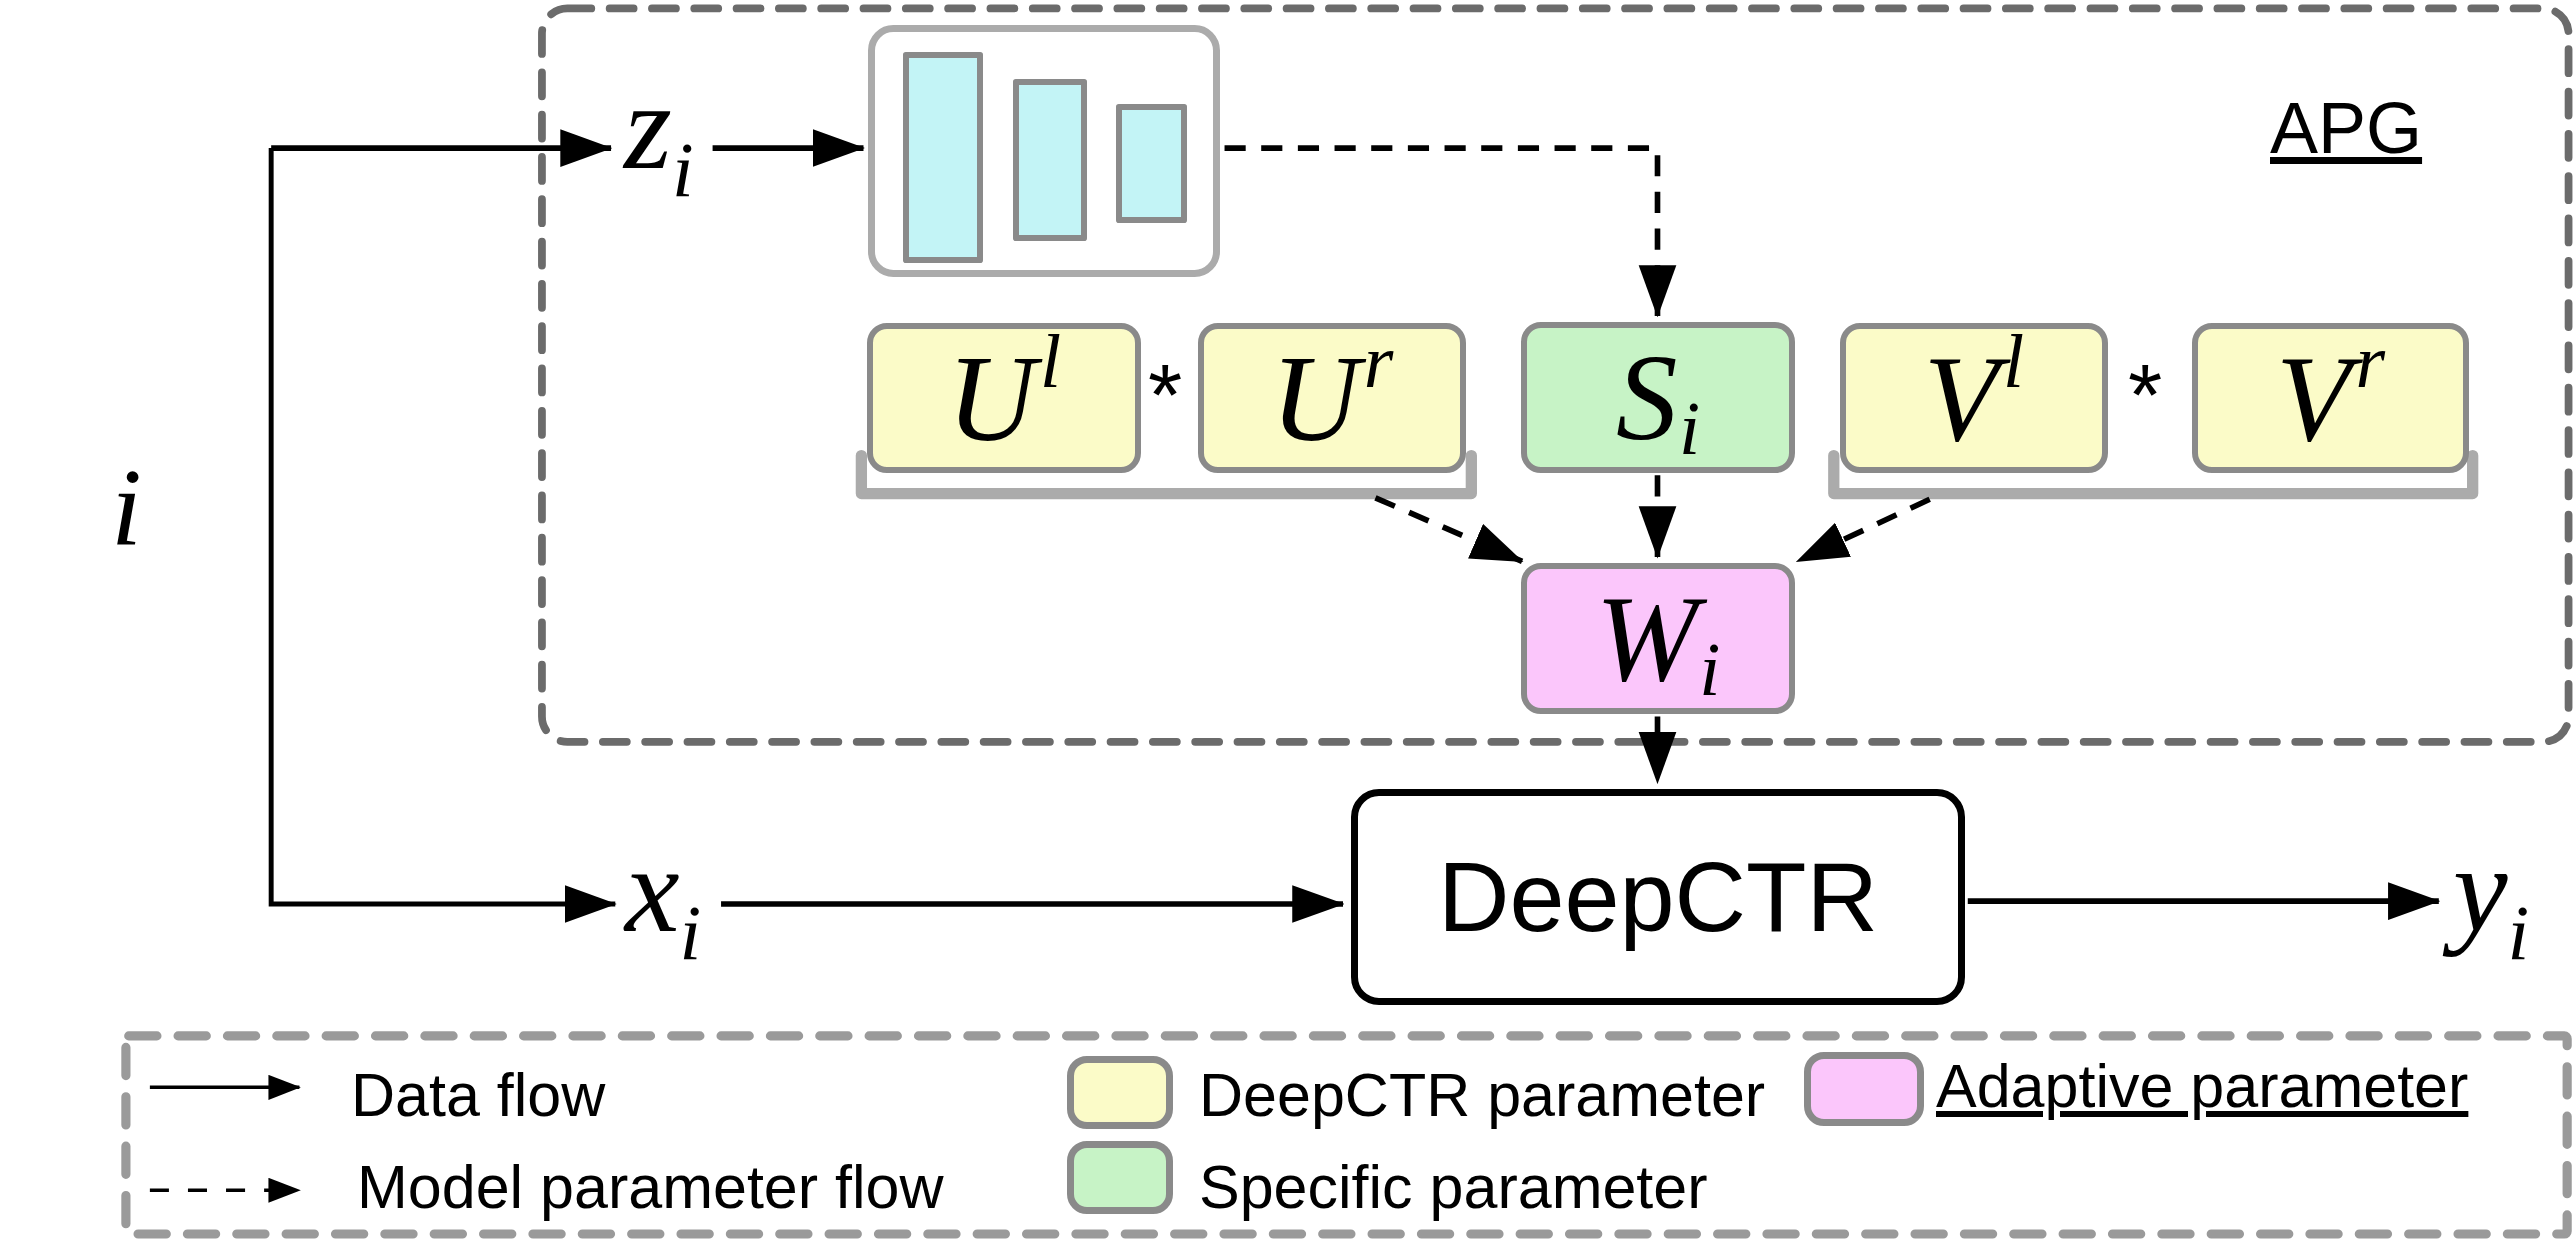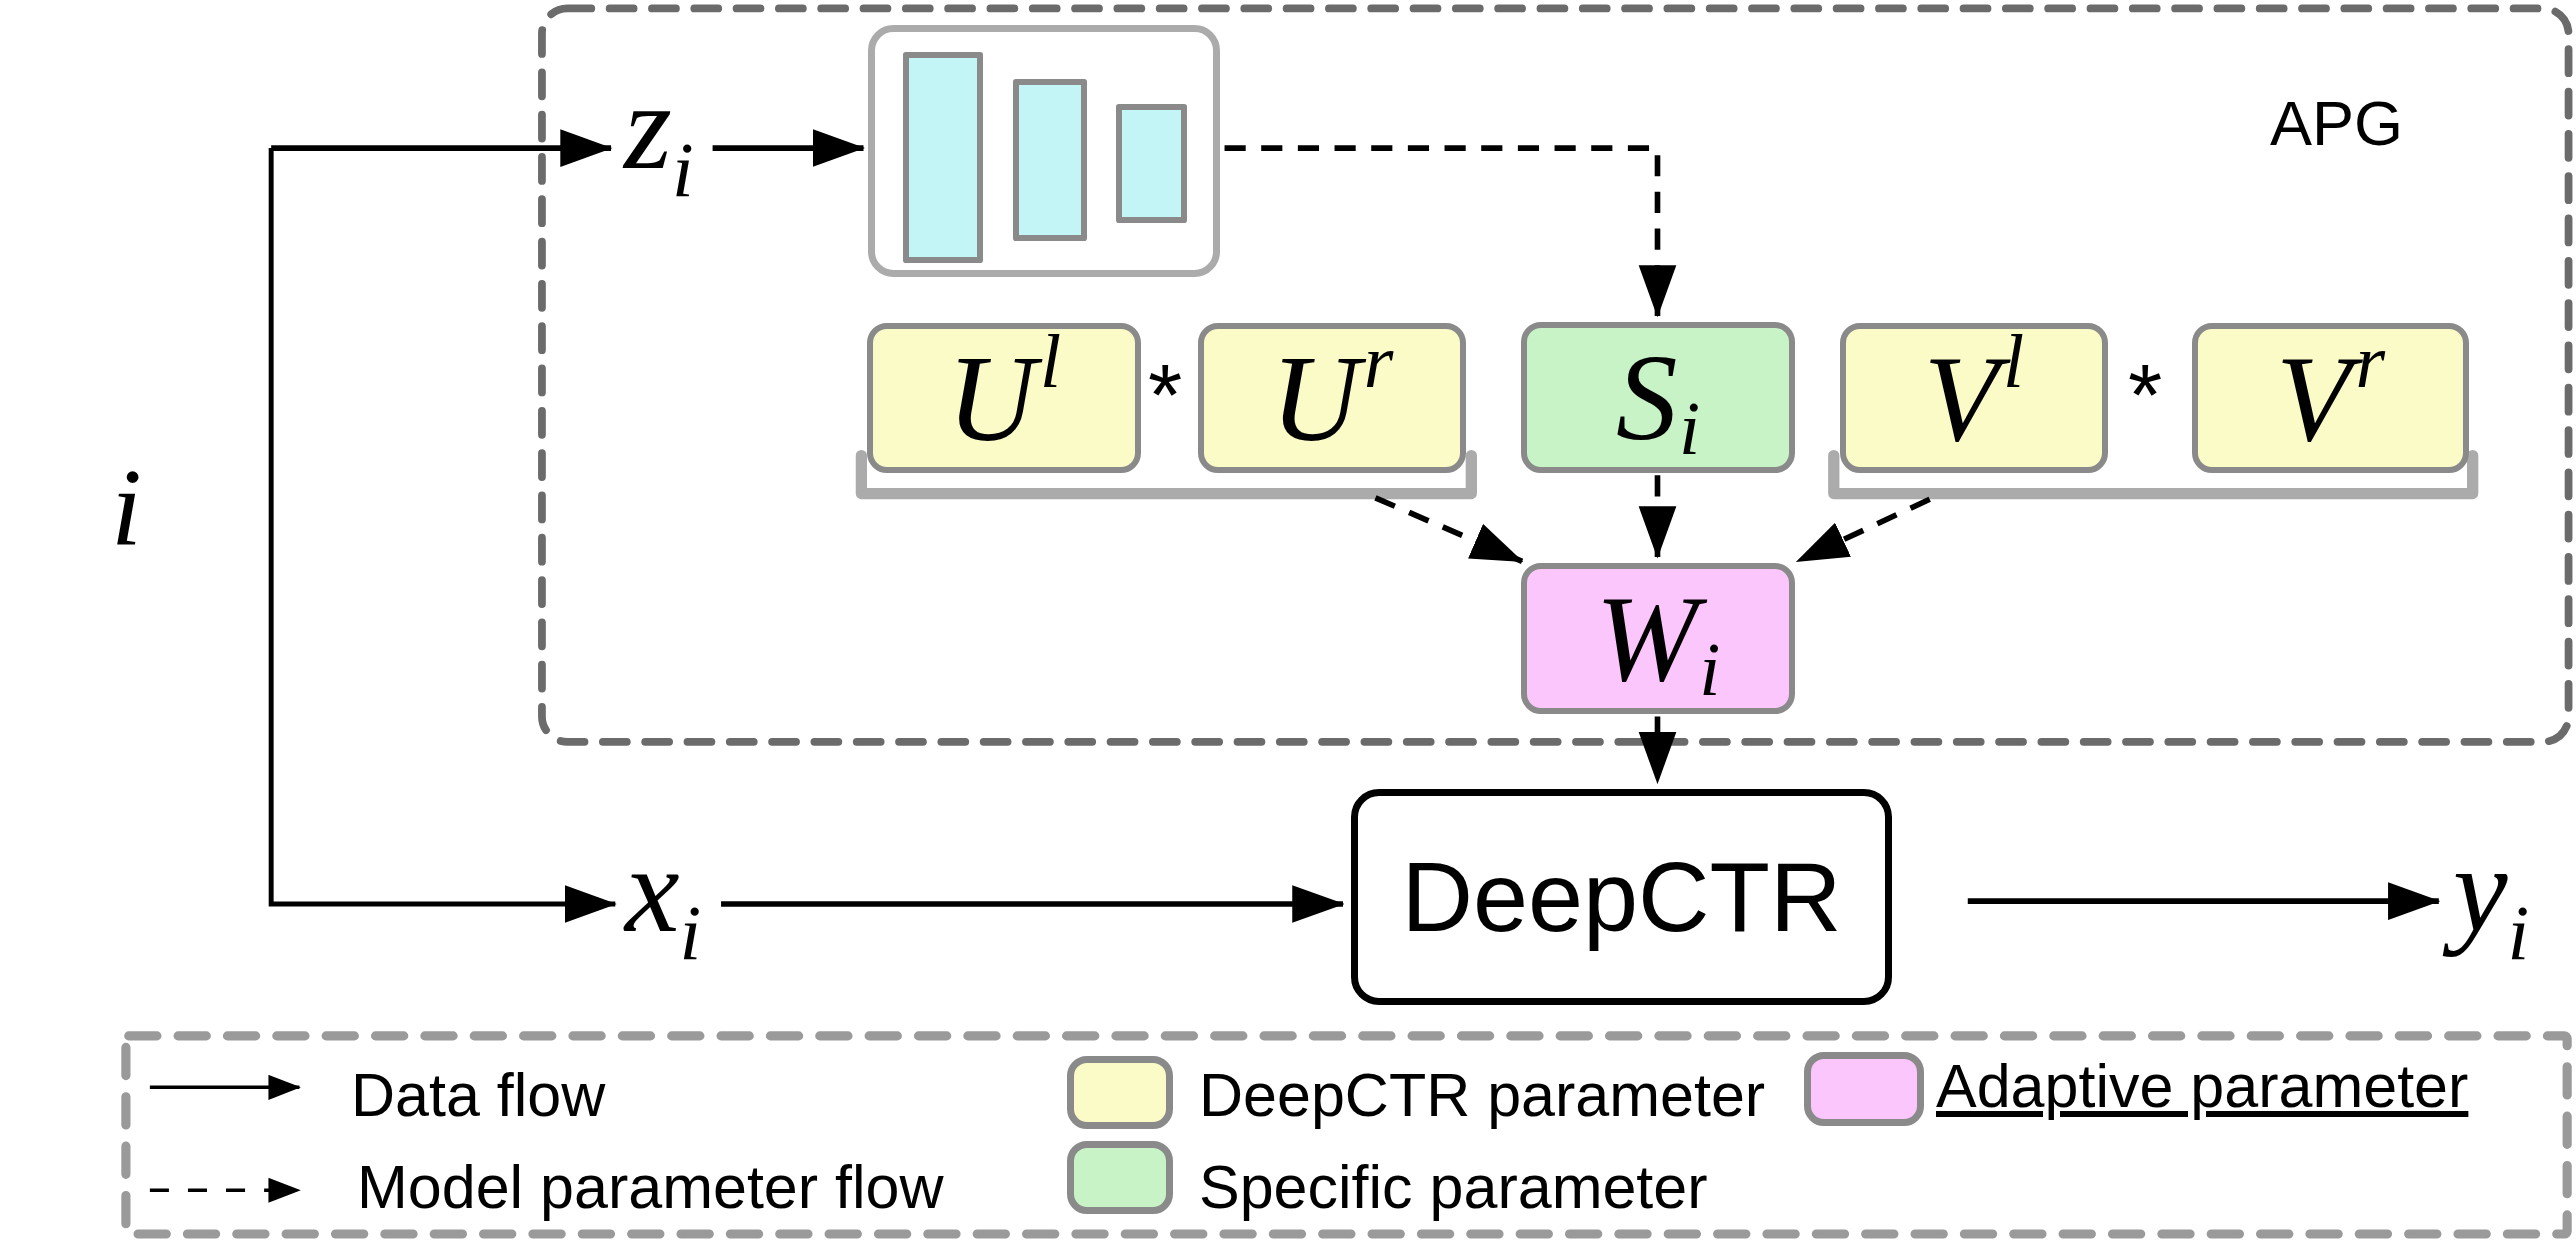--- a/index.html
+++ b/index.html
@@ -33,21 +33,21 @@
   .nnbox{border:7px solid #ABABAB;border-radius:25.4px;background:#ffffff;}
   .nnbar{position:absolute;border:6.3px solid #8A8A8A;border-radius:2.8px;}
   
   .deepctr{
     border:7px solid #000000;border-radius:28px;background:#ffffff;
     display:flex;align-items:center;justify-content:center;
     font-size:99px;color:#000;
   }
   
   .slabel{color:#000;white-space:nowrap;line-height:1.15;}
-  .apg{font-size:63px;}
+  .apg{font-size:72px;text-decoration:underline;}
   .instance{font-size:100px;display:flex;align-items:baseline;}
   .instance .mvar{font-family:"Liberation Serif",serif;font-style:italic;font-size:111px;margin-left:21px;line-height:1;}
   .legendtext{font-size:61px;}
   .star{font-size:88px;color:#000;text-align:center;line-height:1;}
   
   .chip{border:7px solid #8A8A8A;border-radius:20px;}
 </style>
 </head>
 <body>
 
@@ -128,21 +128,21 @@
   <div class="abs pbox" style="left: 2192px; top: 323px; width: 277px; height: 150px; background-color: rgb(251, 251, 200); border-color: rgb(138, 138, 138);">
     <span class="base">V</span>
       <span class="sup">r</span>
   </div>
 
   <div class="abs pbox" style="left: 1521px; top: 563px; width: 274px; height: 151px; background-color: rgb(251, 198, 251); border-color: rgb(138, 138, 138);">
     <span class="base">W</span>
       <span class="sub">i</span>
   </div>
 
-  <div class="abs deepctr" style="left:1351px;top:789px;width:541px;height:216px;">
+  <div class="abs deepctr" style="left:1351px;top:789px;width:614px;height:216px;">
     <span>DeepCTR</span>
   </div>
 
   <div class="abs iolabel" style="left:625px;top:828px;">
     <span class="base">x</span><span class="sub">i</span>
   </div>
   <div class="abs iolabel" style="left:2453px;top:828px;">
     <span class="base">y</span><span class="sub">i</span>
   </div>
 

